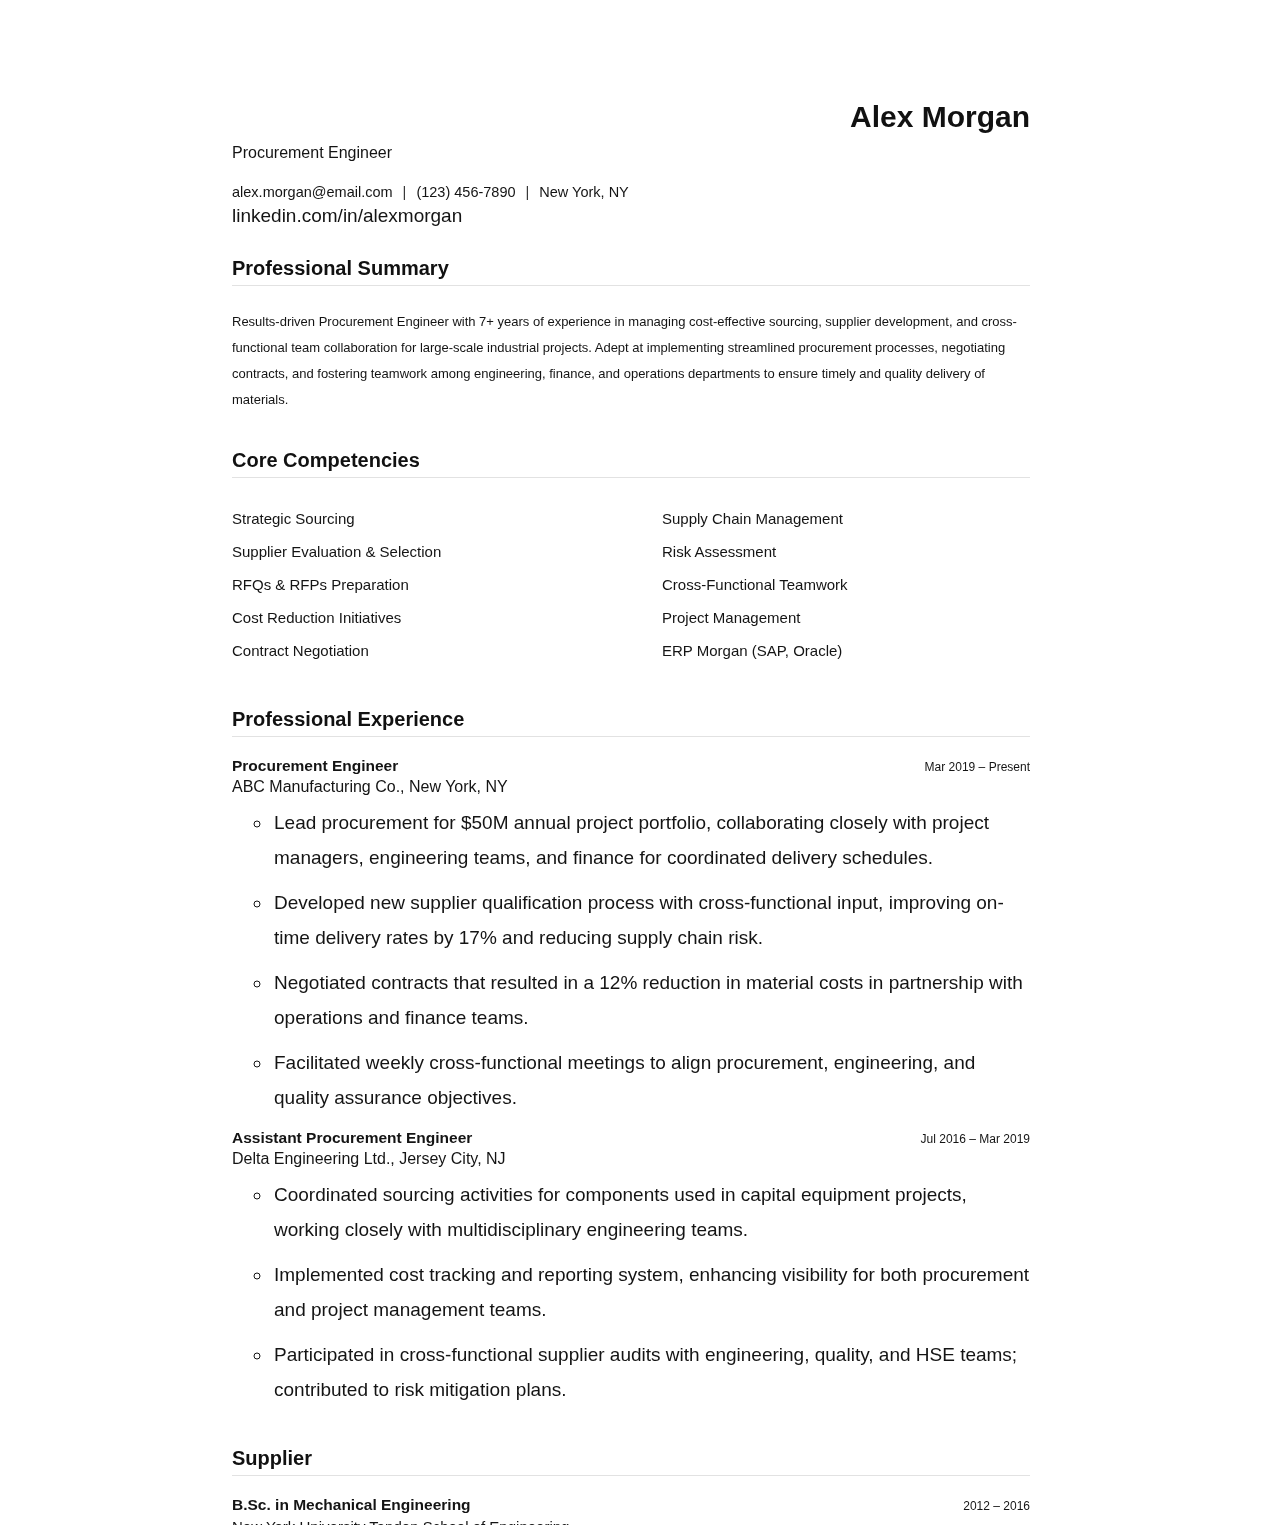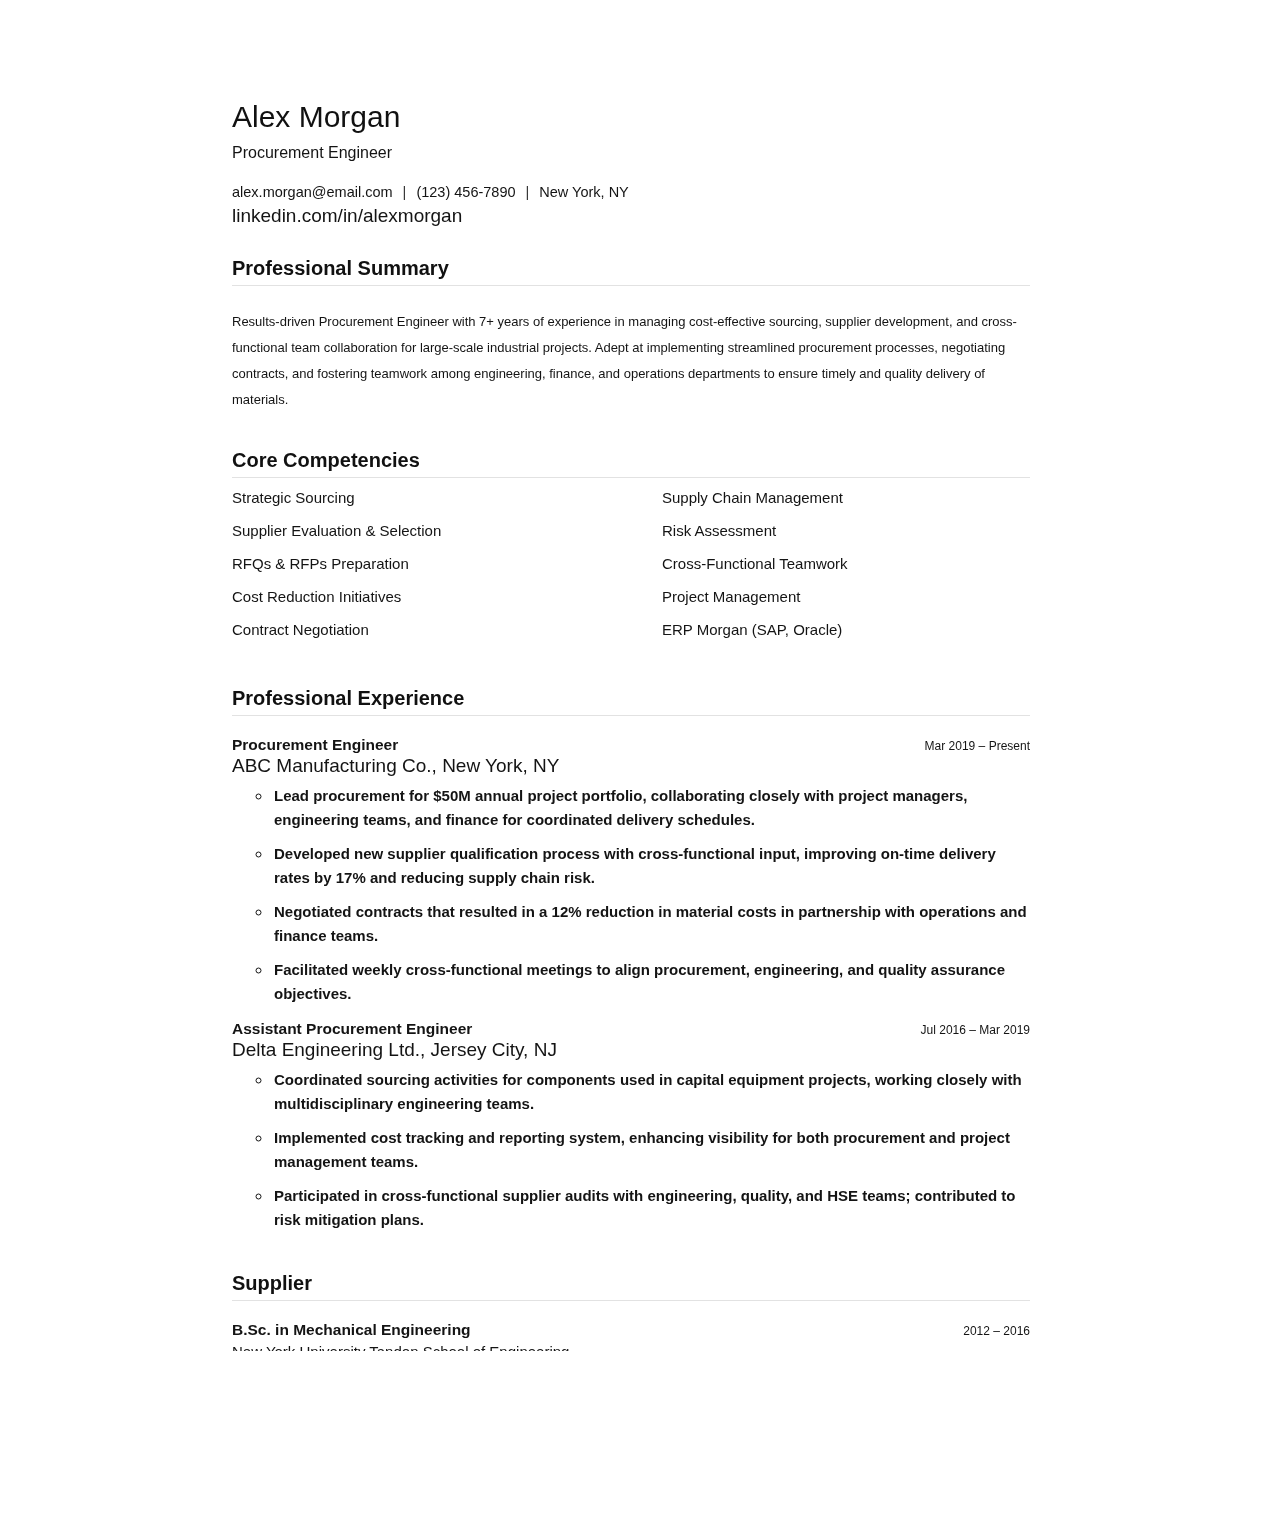--- a/index.html
+++ b/index.html
@@ -17,23 +17,24 @@
   }
   .content {
     width: 798px;
     margin-left: 232px;
     padding-top: 100px;
   }
 
   
   .name {
     font-size: 30px;
-    font-weight: 400;
+    font-weight: 700;
     line-height: 34px;
     color: #111;
+    text-align: right;
   }
   .job-title-header {
     font-size: 16px;
     line-height: 20px;
     margin-top: 9px;
     color: #141414;
   }
   .contact-line {
     margin-top: 19px;
     font-size: 14.5px;
@@ -68,21 +69,21 @@
 
   .summary-text {
     margin-top: 23px;
     font-size: 13px;
     line-height: 26px;
     color: #141414;
   }
 
   
   .comp-grid {
-    margin-top: 7px;
+    margin-top: 28px;
     display: grid;
     grid-template-columns: 430px 368px;
     row-gap: 7px;
     font-size: 15px;
     line-height: 26px;
   }
   .comp-col { display: flex; flex-direction: column; row-gap: 7px; }
 
   
   .job { margin-top: 20px; }
@@ -95,35 +96,34 @@
     font-size: 15.5px;
     font-weight: 700;
     line-height: 18px;
   }
   .job-dates {
     font-size: 12px;
     line-height: 18px;
     white-space: nowrap;
   }
   .job-company {
-    font-size: 19px;
+    font-size: 16px;
     line-height: 20px;
     margin-top: 1px;
   }
   ul.bullets {
     margin-top: 8px;
     padding-left: 40px;
     list-style-type: circle;
   }
   ul.bullets li {
-    font-size: 15px;
-    line-height: 24px;
+    font-size: 19px;
+    line-height: 35px;
     margin-bottom: 10px;
     padding-left: 2px;
-    font-weight: bold;
   }
   ul.bullets li:last-child { margin-bottom: 0; }
 
   
   .edu-block { margin-top: 20px; }
   .edu-school-cut {
     height: 9px;          
     overflow: hidden;
     font-size: 15px;
     line-height: 20px;

